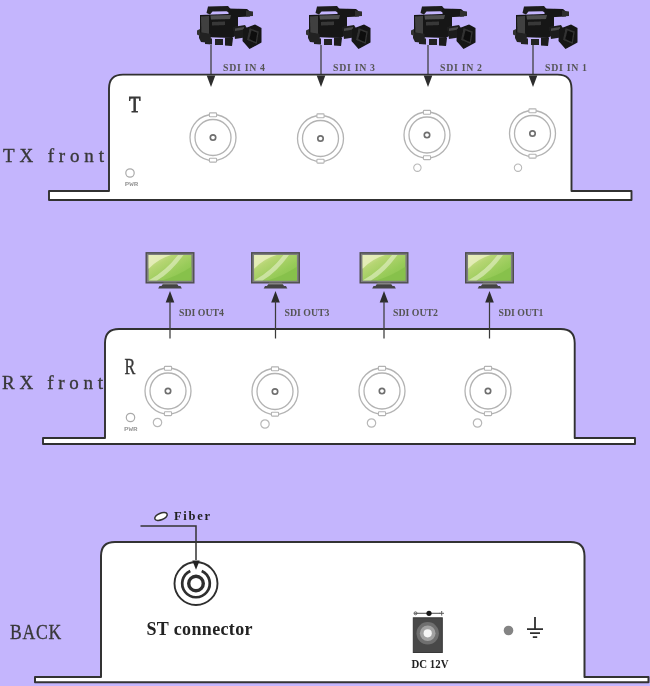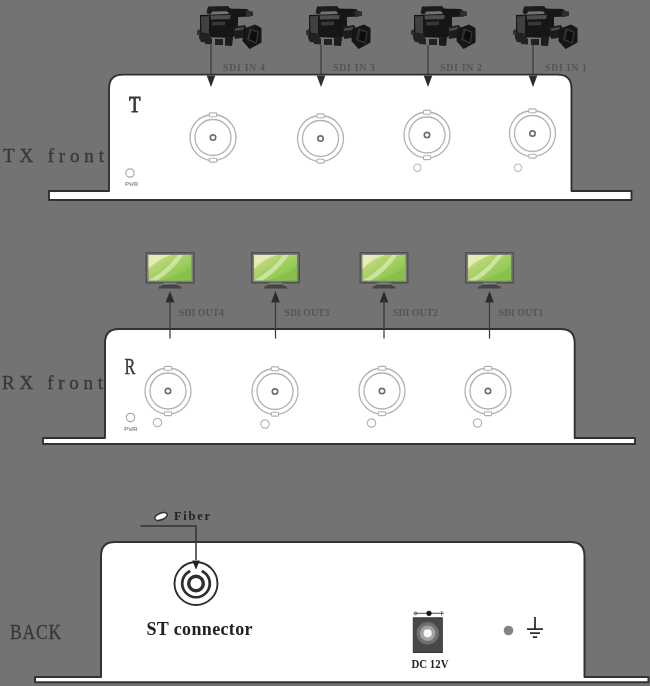--- a/index.html
+++ b/index.html
@@ -1,16 +1,16 @@
 <!DOCTYPE html>
 <html><head>
 <meta charset="utf-8">
 <style>
 html,body{margin:0;padding:0;background:#ffffff;}
-#wrap{position:relative;width:650px;height:686px;background:#737373;overflow:hidden;}
+#wrap{position:relative;width:650px;height:686px;background:#c4b5fd;overflow:hidden;}
 text{font-family:"Liberation Mono", monospace;}
 .side{font-family:"Liberation Serif", serif;fill:#383838;stroke:#383838;stroke-width:0.35;}
 .lbl{font-family:"Liberation Serif", serif;font-weight:bold;fill:#555555;}
 .tiny{font-family:"Liberation Mono", monospace;font-weight:bold;fill:#9a9a9a;}
 .blk{font-family:"Liberation Serif", serif;font-weight:bold;fill:#222222;}
 </style>
 </head>
 <body>
 <div id="wrap">
 <svg width="650" height="686" viewBox="0 0 650 686" xmlns="http://www.w3.org/2000/svg">

